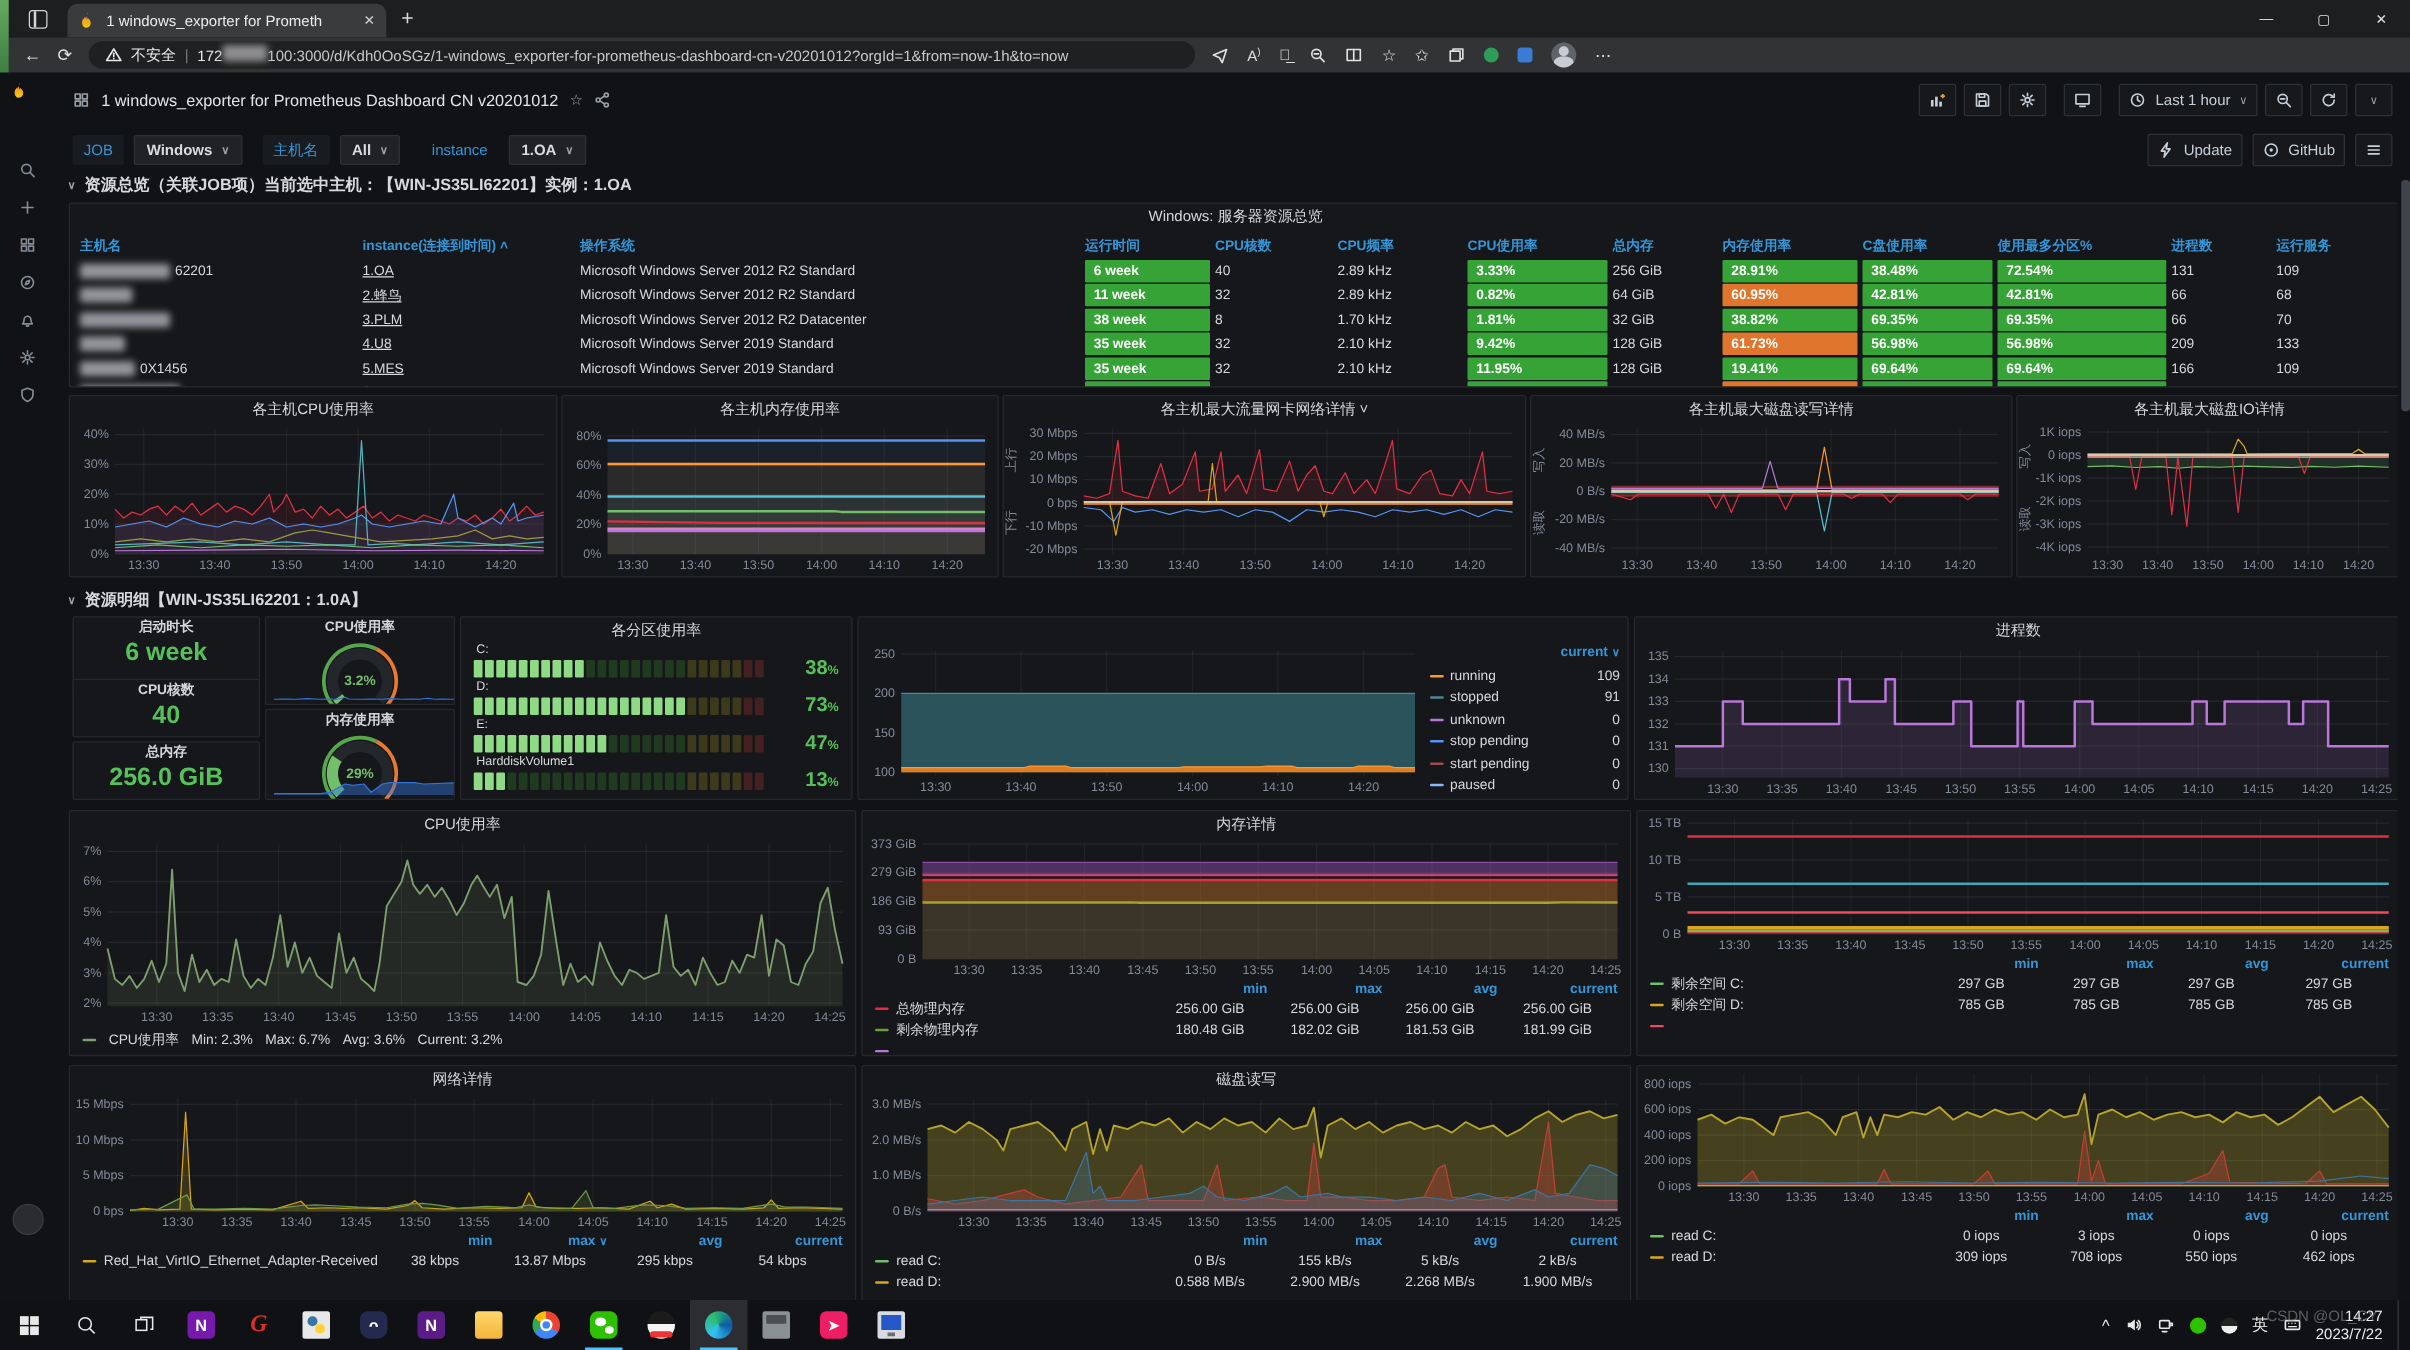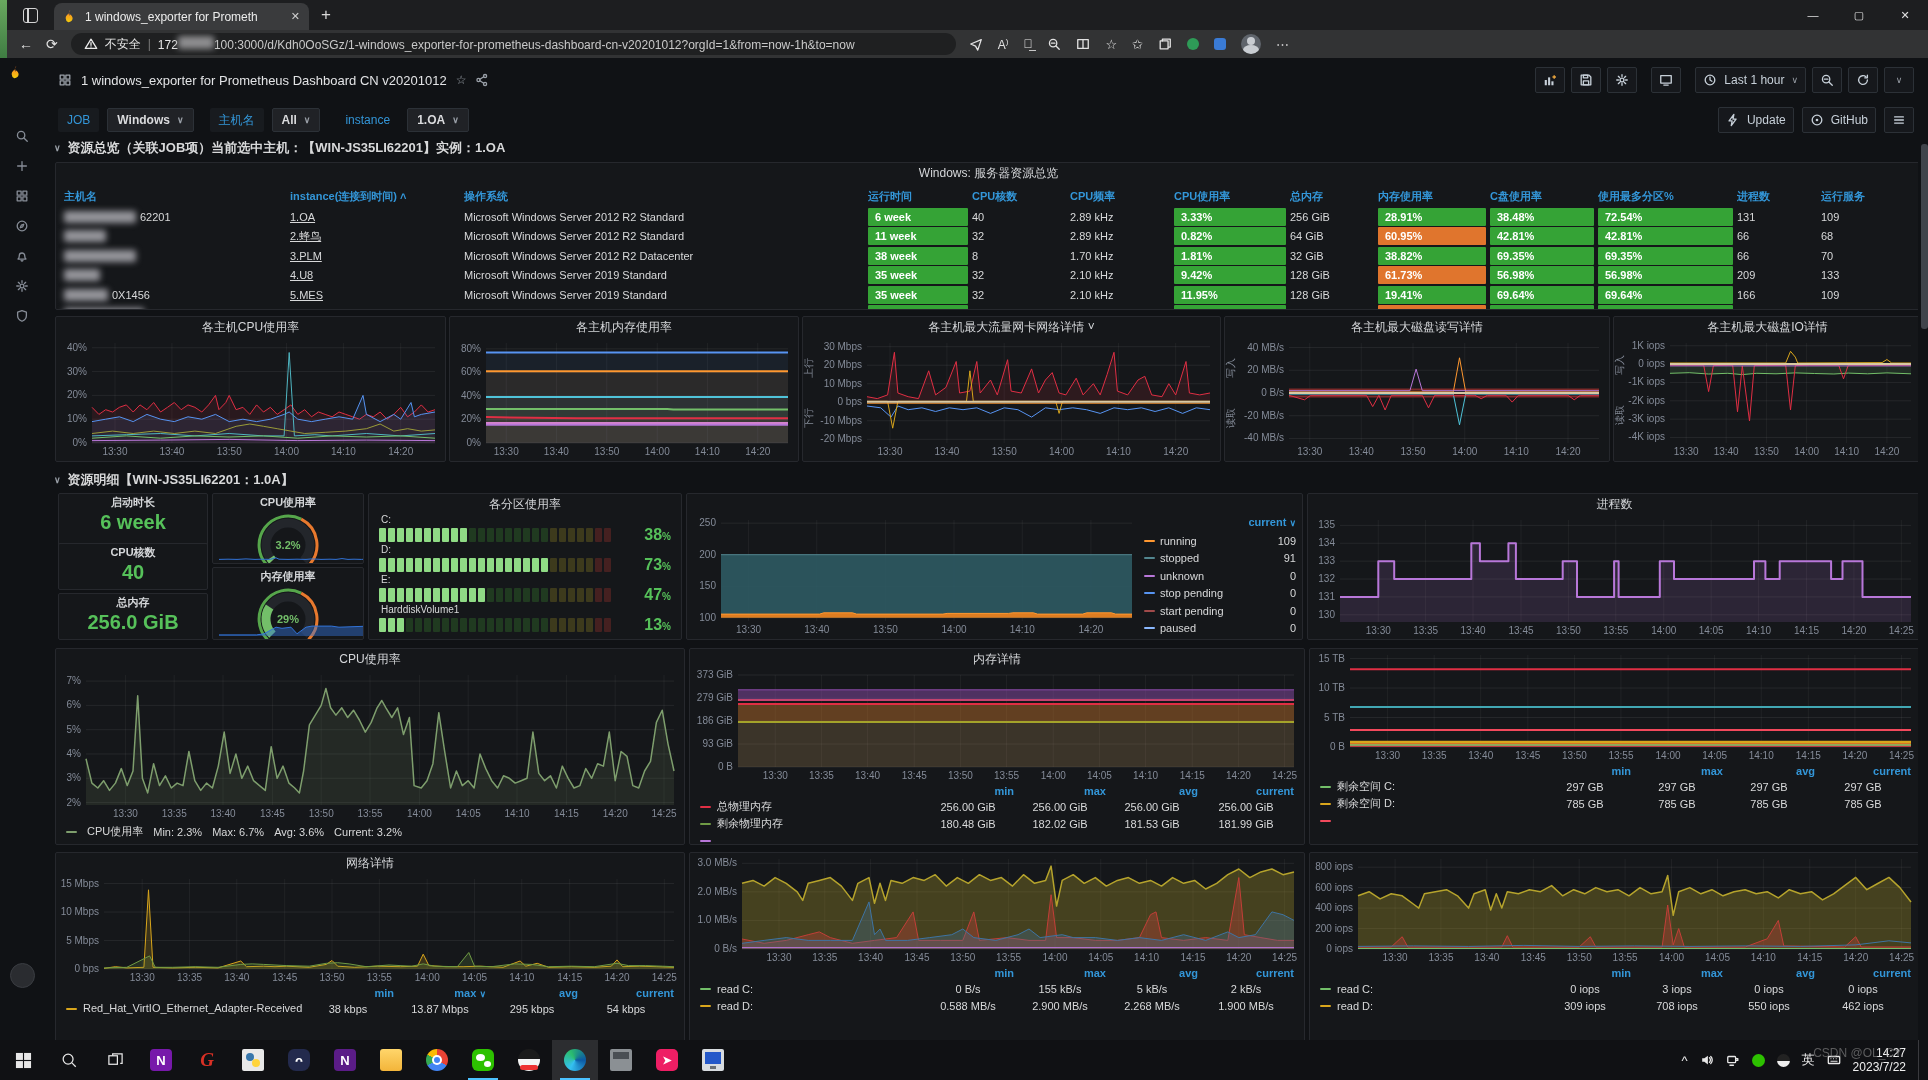--- a/index.html
+++ b/index.html
@@ -1244,20 +1244,21 @@
                   <span>Red_Hat_VirtIO_Ethernet_Adapter-Received-下载</span>
                 </span>
                 <span class="lgt-v">38 kbps</span>
                 <span class="lgt-v">13.87 Mbps</span>
                 <span class="lgt-v">295 kbps</span>
                 <span class="lgt-v">54 kbps</span>
               </div>
             </div>
         </div>
         <div class="panel" style="left:637px;top:714px;width:616px;height:200px">
+          <div class="ptitle">磁盘读写</div>
           <div class="chart" style="height:112px"><svg width="614" height="112">
                 <line x1="52" y1="96" x2="604" y2="96" stroke="rgba(255,255,255,0.07)"></line>
                 <text x="47" y="99" fill="#848b98" font-size="10" text-anchor="end">0 B/s</text>
                 <line x1="52" y1="67.42857142857143" x2="604" y2="67.42857142857143" stroke="rgba(255,255,255,0.07)"></line>
                 <text x="47" y="70.42857142857143" fill="#848b98" font-size="10" text-anchor="end">1.0 MB/s</text>
                 <line x1="52" y1="38.85714285714286" x2="604" y2="38.85714285714286" stroke="rgba(255,255,255,0.07)"></line>
                 <text x="47" y="41.85714285714286" fill="#848b98" font-size="10" text-anchor="end">2.0 MB/s</text>
                 <line x1="52" y1="10.285714285714281" x2="604" y2="10.285714285714281" stroke="rgba(255,255,255,0.07)"></line>
                 <text x="47" y="13.285714285714281" fill="#848b98" font-size="10" text-anchor="end">3.0 MB/s</text>
                 <line x1="88.98400000000001" y1="6" x2="88.98400000000001" y2="96" stroke="rgba(255,255,255,0.05)"></line>

